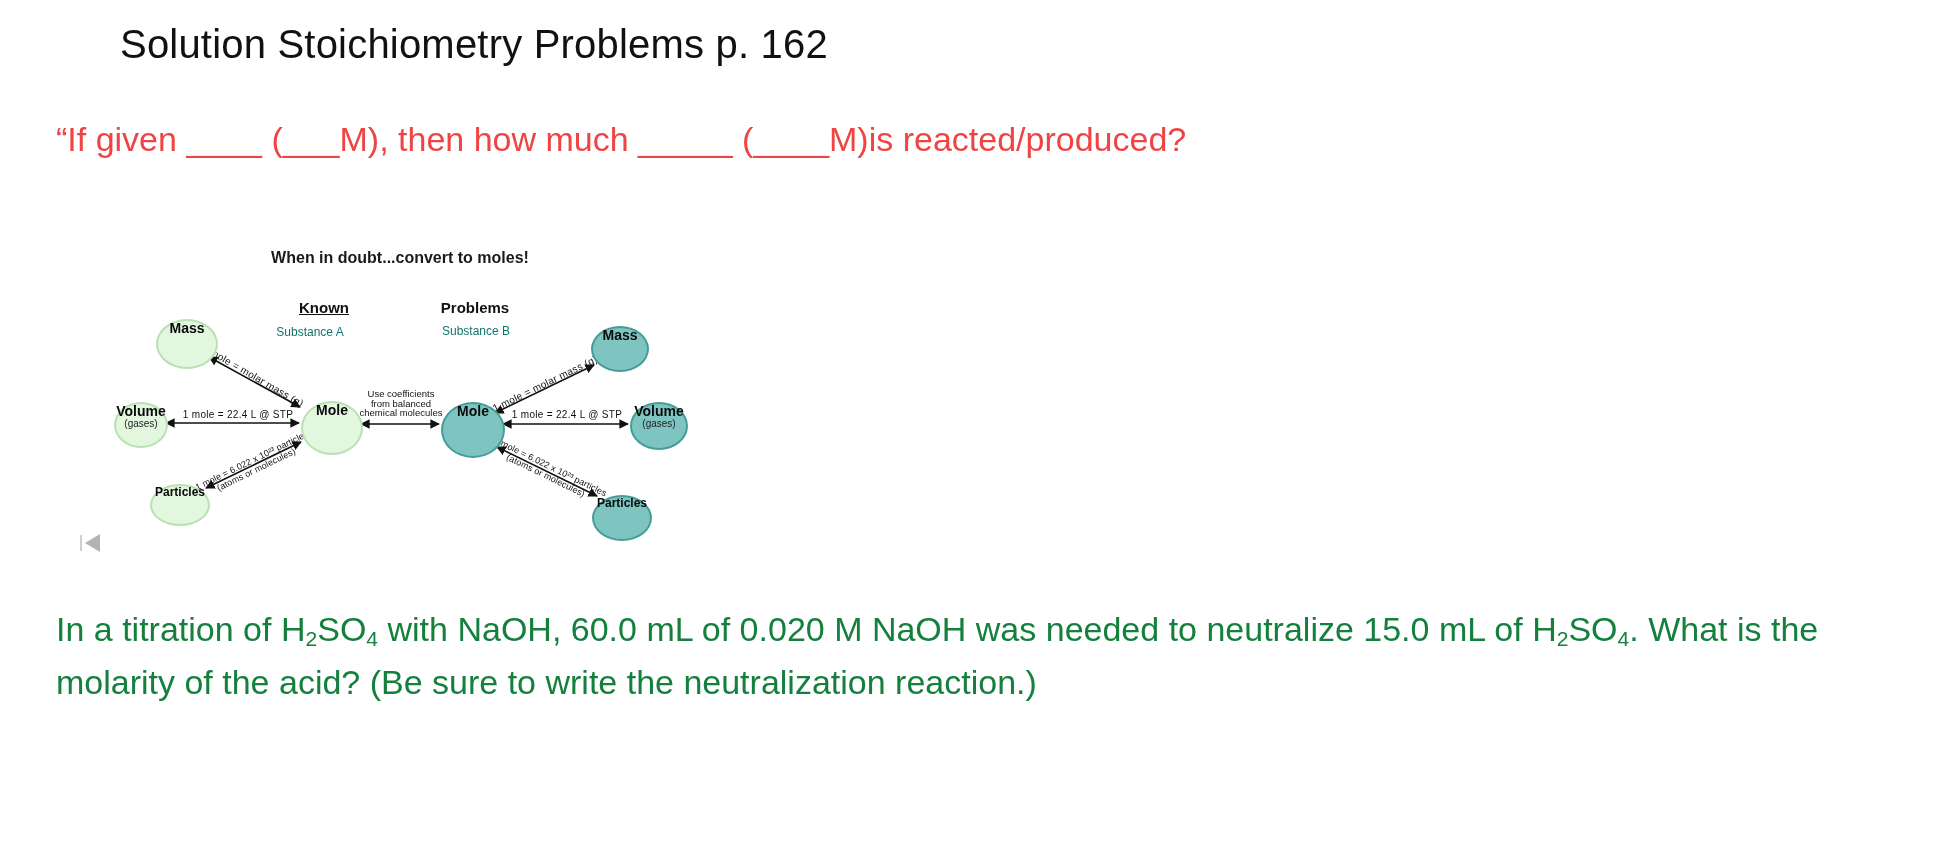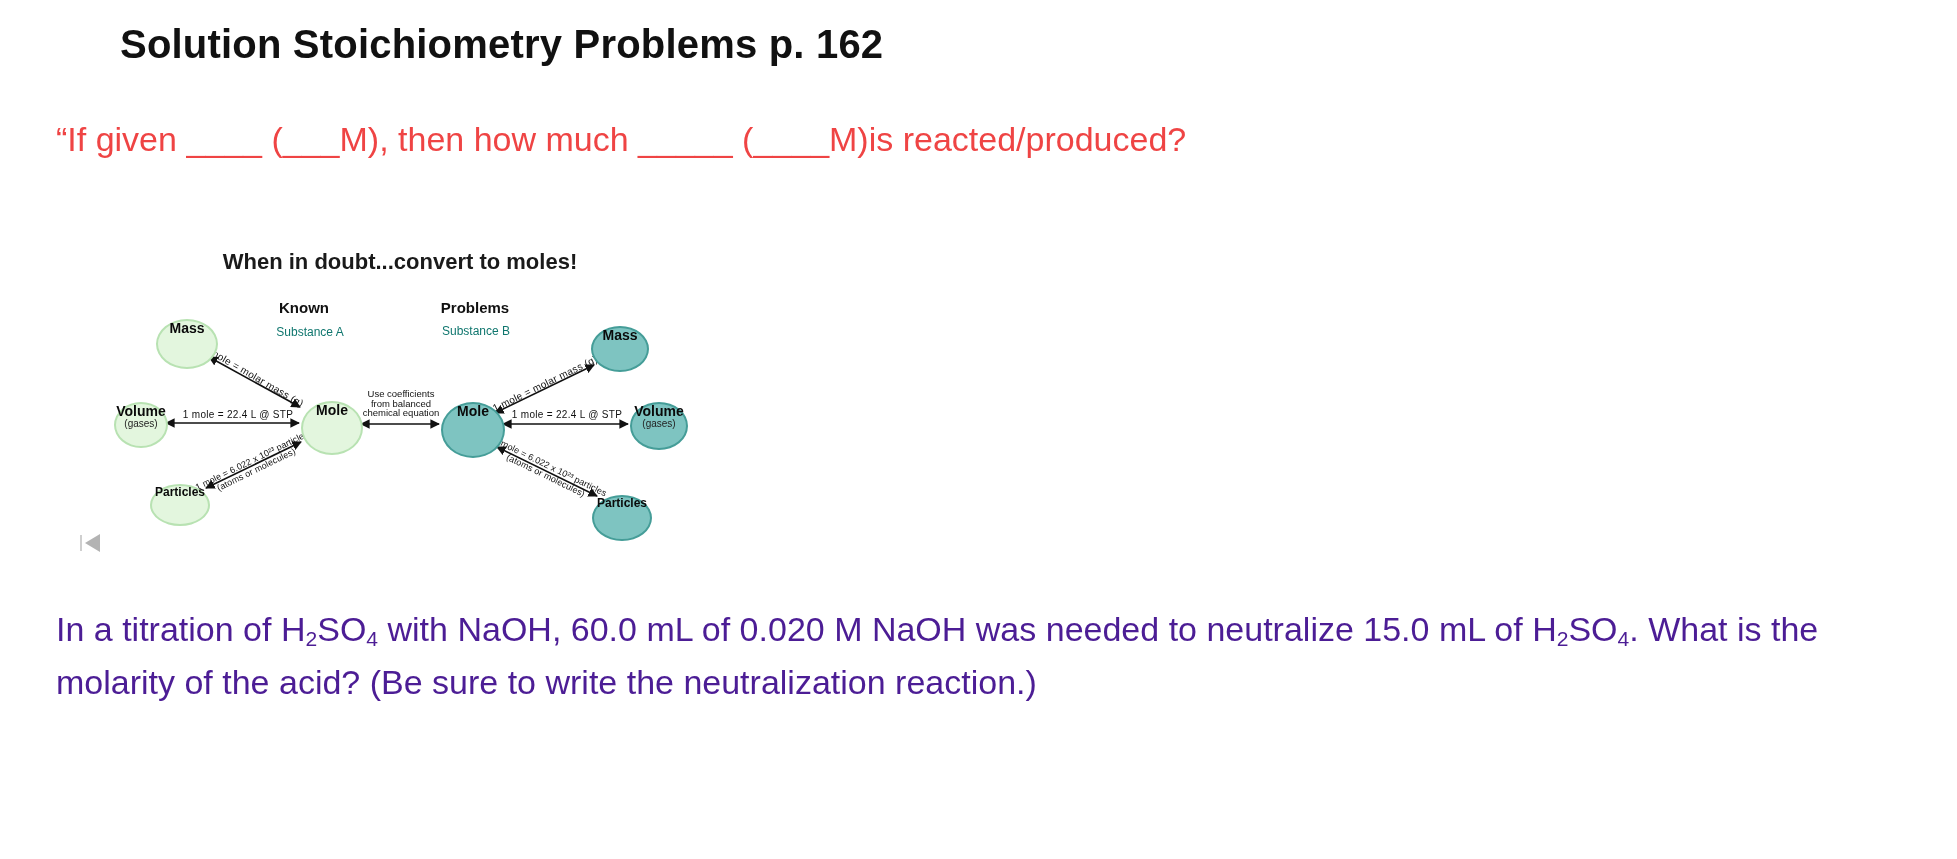--- a/index.html
+++ b/index.html
@@ -2,38 +2,38 @@
 <html style="--known-fill: #e3f6de; --known-border: #b8e2b2; --unknown-fill: #7ec4c1; --unknown-border: #459d98;"><head>
 <meta charset="utf-8">
 <style>
   html,body{margin:0;padding:0;background:#ffffff;}
   body{
     width:1957px;height:859px;position:relative;overflow:hidden;
     font-family:"Liberation Sans","DejaVu Sans",sans-serif;color:#0d0d0d;
   }
   .page-title{
     position:absolute;left:120px;top:22px;margin:0;
-    font-size:40px;font-weight:700;letter-spacing:0.2px;color:#111;
+    font-size:40px;font-weight:400;letter-spacing:0.2px;color:#111;
   }
   .question{
     position:absolute;left:56px;top:120px;
     font-size:34px;color:#ef4444;white-space:nowrap;
   }
   
   .diagram{
     position:absolute;left:60px;top:205px;width:680px;height:360px;margin:0;
   }
   .diagram .abs{position:absolute;}
   .d-title{
     left:0;top:6px;width:680px;text-align:center;
     font-size:34px;color:#1a1a1a;letter-spacing:0.5px;
   }
   .d-subtitle{
     left:0;top:44px;width:680px;text-align:center;
-    font-size:22px;font-weight:600;color:#1a1a1a;
+    font-size:16px;font-weight:600;color:#1a1a1a;
   }
   .d-header{width:120px;text-align:center;font-size:15px;font-weight:700;color:#111;}
   .d-substance{width:140px;text-align:center;font-size:12px;color:#0f766e;}
   .arrows{position:absolute;left:0;top:0;}
   .node{
     position:absolute;border-radius:50%;
     display:flex;flex-direction:column;align-items:center;justify-content:flex-start;
     font-weight:700;font-size:14px;color:#0a0a0a;line-height:1.05;text-align:center;
   }
   .node .note{font-size:10px;font-weight:400;color:#222;}
@@ -47,38 +47,38 @@
   .lbl .ln{display:block;line-height:10px;}
   .rot{transform-origin:50% 50%;}
   .coeff{width:120px;font-size:9.5px;line-height:9.5px;letter-spacing:0;}
   .coeff .ln{line-height:9.5px;}
   .prev-icon{position:absolute;left:20px;top:328px;width:26px;height:20px;display:flex;align-items:center;}
   .prev-bar{width:2px;height:16px;background:#cfcfcf;margin-right:3px;}
   .prev-tri{width:0;height:0;border-top:9px solid transparent;border-bottom:9px solid transparent;border-right:15px solid #b3b3b3;}
   
   .problem{
     position:absolute;left:56px;top:605px;width:1880px;margin:0;
-    font-size:34px;line-height:49px;color:#4c1d95;
+    font-size:34px;line-height:49px;color:#15803d;
   }
   .problem sub{font-size:0.62em;vertical-align:baseline;position:relative;top:0.22em;}
 </style>
 </head>
 <body>
 
 <div>
 
   <h1 class="page-title">Solution Stoichiometry Problems p. 162</h1>
 
   <div class="question">“If given ____ (___M), then how much _____ (____M)is reacted/produced?</div>
 
   <figure class="diagram">
 
     <div class="abs d-subtitle">When in doubt...convert to moles!</div>
 
-    <div class="abs d-header" style="left:184px;top:94px;">Known</div>
+    <div class="abs d-header" style="left:204px;top:94px;text-decoration:underline;">Known</div>
     <div class="abs d-substance" style="left:180px;top:120px;">Substance A</div>
     <div class="abs d-header" style="left:355px;top:94px;">Problems</div>
     <div class="abs d-substance" style="left:346px;top:119px;">Substance B</div>
 
     <svg class="arrows" width="680" height="360" viewBox="0 0 680 360">
       <defs>
         <marker id="ah" viewBox="0 0 10 10" refX="9" refY="5" markerWidth="6" markerHeight="6" orient="auto-start-reverse">
           <path d="M0,0 L10,5 L0,10 z" fill="#111"></path>
         </marker>
       </defs>
@@ -94,21 +94,21 @@
     <div class="lbl rot" style="left:128px;top:165px;width:130px;transform:rotate(30deg);">1 mole  =  molar mass (g)</div>
     <div class="lbl" style="left:118px;top:204px;width:120px;">1 mole  =  22.4 L @ STP</div>
     <div class="lbl small rot" style="left:124px;top:250px;width:140px;transform:rotate(-26deg);">
       <span class="ln">1 mole  =  6.022 x 10²³ particles</span>
       <span class="ln">(atoms or molecules)</span>
     </div>
 
     <div class="lbl coeff" style="left:281px;top:184px;">
       <span class="ln">Use coefficients</span>
       <span class="ln">from balanced</span>
-      <span class="ln">chemical equation</span>
+      <span class="ln">chemical molecules</span>
     </div>
 
     <div class="lbl rot" style="left:420px;top:173px;width:130px;transform:rotate(-26deg);">1 mole  =  molar mass (g)</div>
     <div class="lbl" style="left:447px;top:204px;width:120px;">1 mole  =  22.4 L @ STP</div>
     <div class="lbl small rot" style="left:418px;top:256px;width:140px;transform:rotate(26deg);">
       <span class="ln">1 mole  =  6.022 x 10²³ particles</span>
       <span class="ln">(atoms or molecules)</span>
     </div>
 
     <div class="node known" style="left:96px;top:114px;width:58px;height:46px;">

